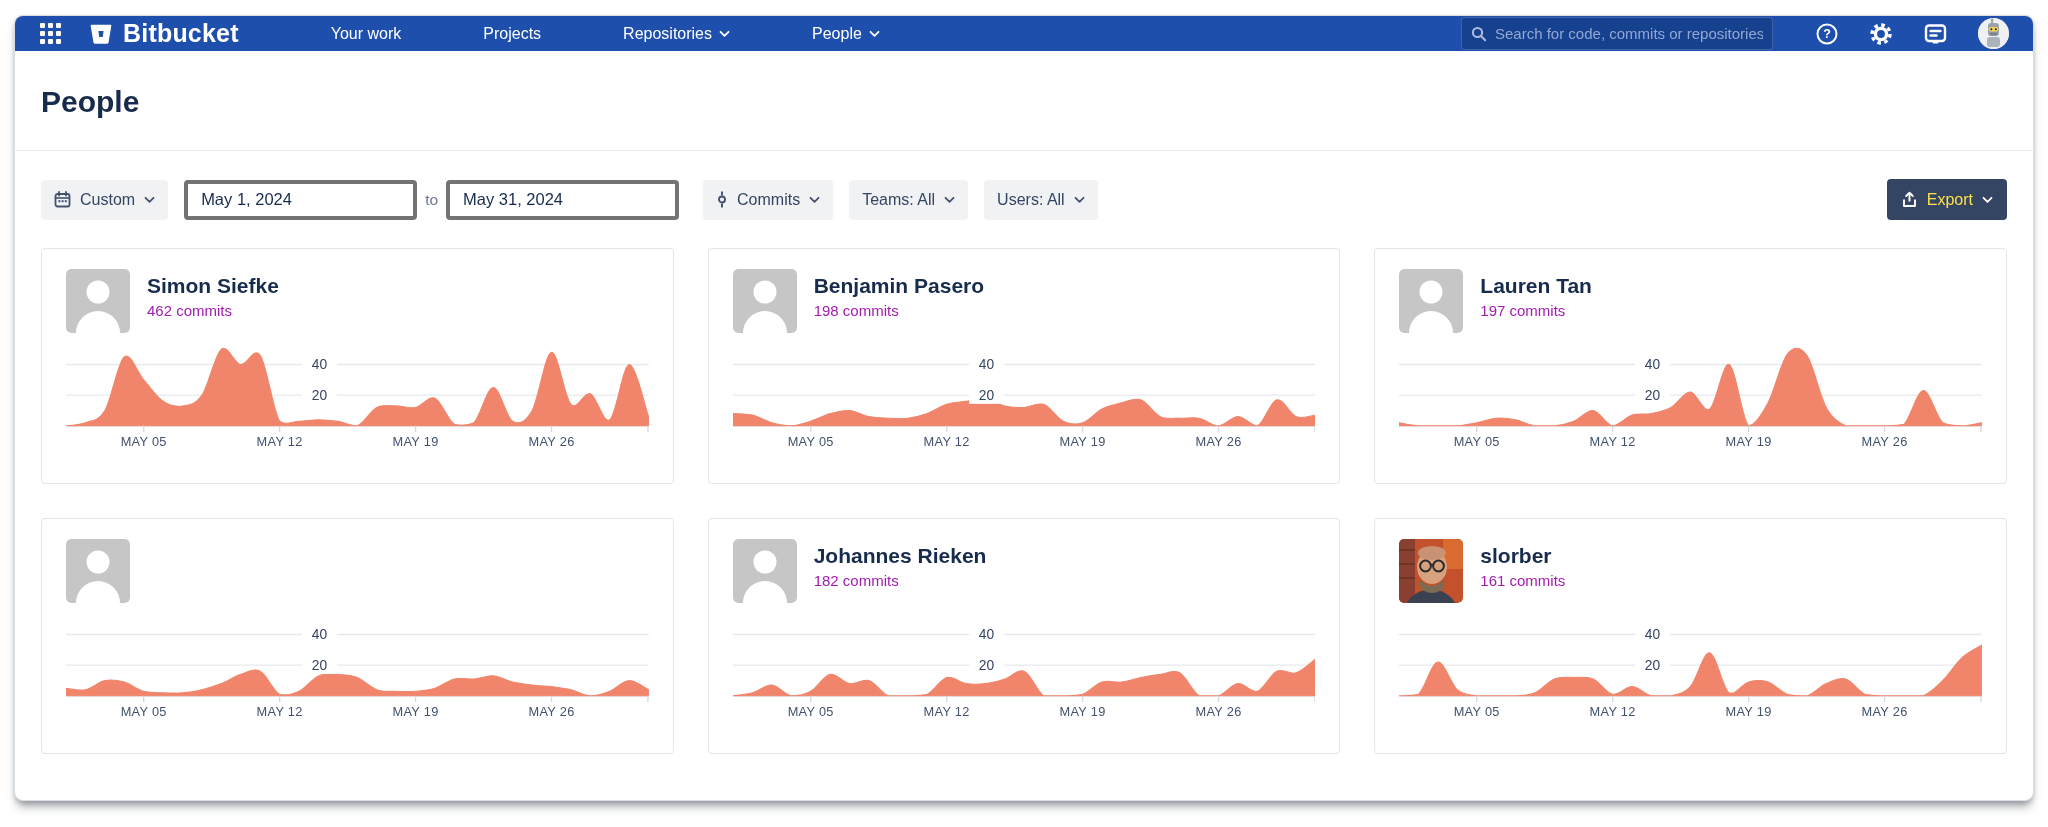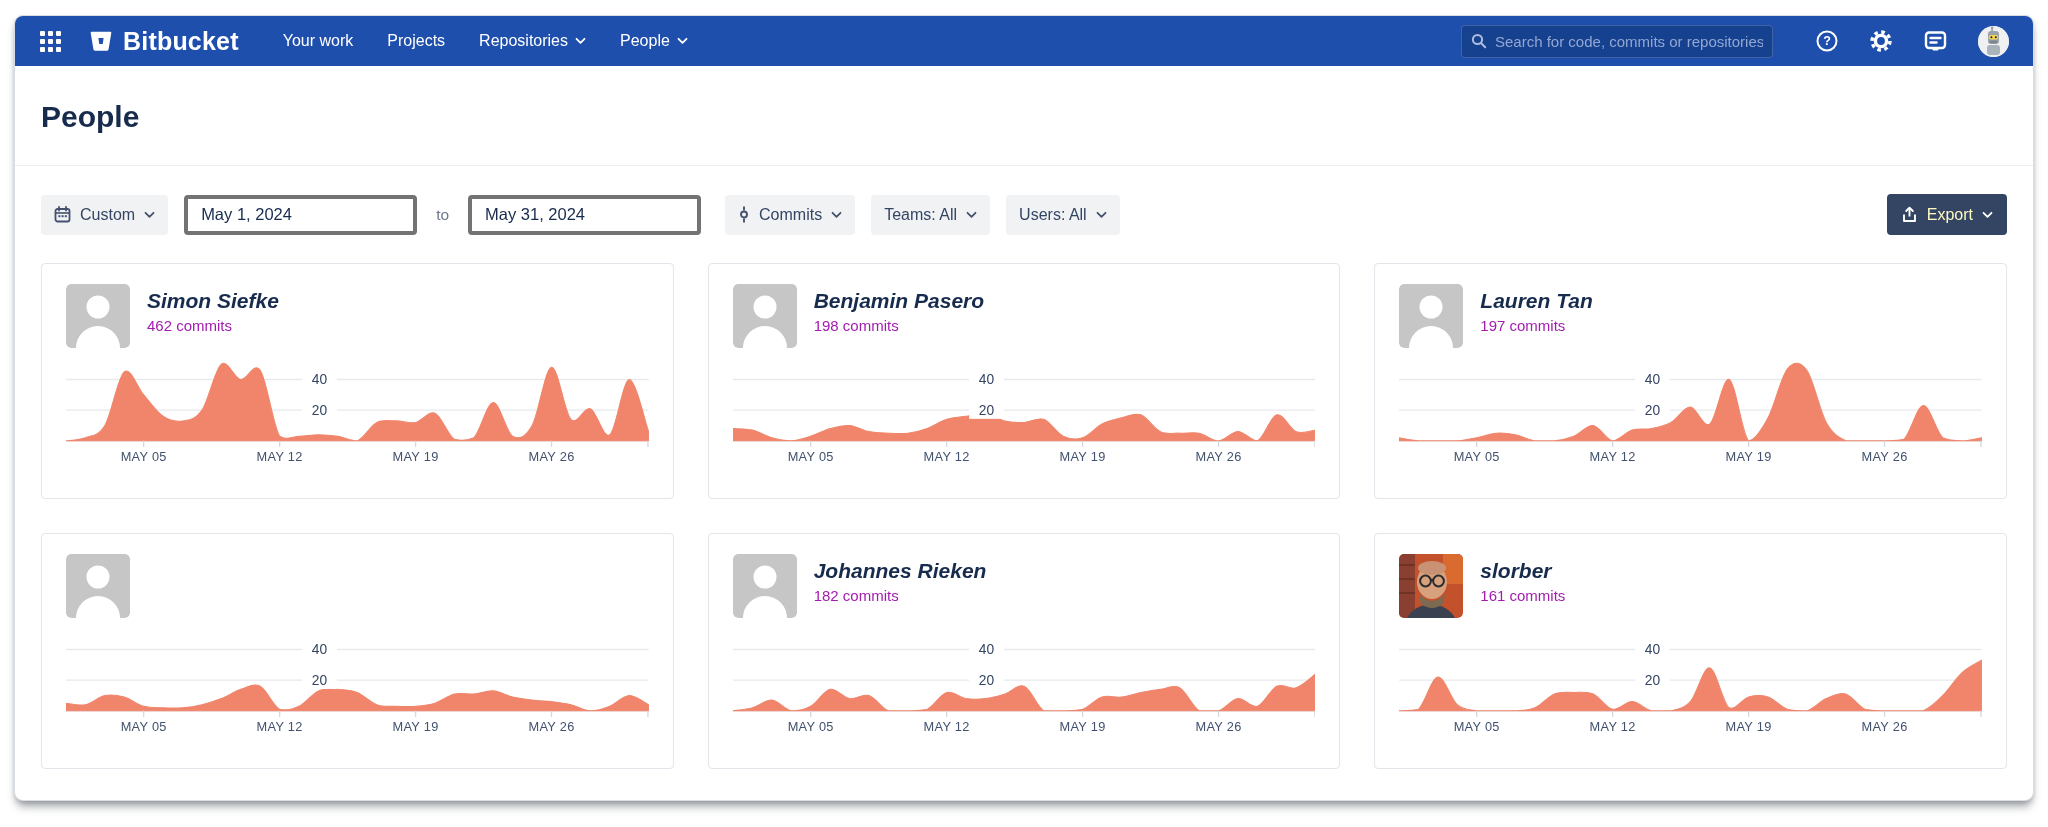--- a/index.html
+++ b/index.html
@@ -6,28 +6,28 @@
   html,body { width: 2048px; height: 827px; background:#fff; font-family:"Liberation Sans", sans-serif; overflow:hidden; }
 
   .window{
     position:absolute; left:14px; top:15px; width:2020px; height:786px;
     background:#fff; border:1px solid #d9dee4; border-radius:9px;
     box-shadow:0 8px 10px -3px rgba(96,102,110,.6), 0 2px 4px rgba(96,102,110,.25);
   }
 
   
   .nav{
-    height:50px; background:#1e4fad; border-radius:8px 8px 0 0;
+    height:35px; background:#1e4fad; border-radius:8px 8px 0 0;
     display:flex; padding:0 24px; color:#fff;
   }
   .nav .appgrid{ display:flex; align-items:center; margin-right:26px; cursor:pointer; }
   .brand{ display:flex; align-items:center; gap:9px; margin-right:44px; cursor:pointer; }
   .brand-name{ font-size:25px; font-weight:700; letter-spacing:.2px; }
   .nav-links{ display:flex; align-items:center; gap:34px; }
-  .nav-link{ display:flex; align-items:center; gap:7px; font-size:16px; color:#fff; text-decoration:none; cursor:pointer; }
+  .nav-link{ display:flex; align-items:center; gap:7px; font-size:16px; color:#fff; text-decoration:none; cursor:pointer;margin-left:48px; }
   .nav-right{ margin-left:auto; display:flex; align-items:center; }
   .searchbox{
     width:312px; height:33px; background:#16418f; border:1px solid rgba(255,255,255,.18);
     border-radius:4px; display:flex; align-items:center; padding:0 9px; gap:8px;
   }
   .searchbox input{
     flex:1; background:transparent; border:none; outline:none; color:#e8eefc;
     font-size:15px; font-family:"Liberation Sans", sans-serif;
   }
   .searchbox input::placeholder{ color:#93a7d2; }
@@ -44,40 +44,40 @@
   .chip{
     height:40px; background:#f1f2f4; border:none; border-radius:4px;
     display:inline-flex; align-items:center; gap:9px; padding:0 13px;
     font-size:16px; color:#344563; font-family:"Liberation Sans", sans-serif; cursor:pointer;
   }
   .date-input{
     width:233px; height:40px; border:4px solid #737373; border-radius:4px;
     padding:0 13px; font-size:16.5px; color:#172B4D; font-family:"Liberation Sans", sans-serif;
     outline:none; background:#fff;
   }
-  .to-label{ color:#6B778C; font-size:15.5px; margin:0 19px; }
+  .to-label{ color:#6B778C; font-size:15.5px; margin:0 8px; }
   .ml16{ margin-left:16px; } .ml24{ margin-left:24px; }
   .export-btn{
-    margin-left:auto; height:41px; background:#344563; color:#fef9c3; border:none; border-radius:4px;
+    margin-left:auto; height:41px; background:#344563; color:#fde047; border:none; border-radius:4px;
     display:inline-flex; align-items:center; gap:9px; padding:0 14px; font-size:16px;
     font-family:"Liberation Sans", sans-serif; cursor:pointer;
   }
   .export-menu{
     position:absolute; top:50px; right:0; width:218px; background:#fff; border-radius:4px;
     box-shadow:0 4px 14px rgba(9,30,66,.25), 0 0 1px rgba(9,30,66,.3); overflow:hidden;
   }
   .export-menu-item{ height:42px; line-height:42px; padding:0 16px; font-size:16px; color:#172B4D; cursor:pointer; }
   .export-menu-item.hl{ background:#ebecf0; }
 
   
   .cards{ margin-top:28px; display:grid; grid-template-columns:repeat(3,1fr); gap:34px; }
   .card{ background:#fff; border:1px solid #e2e5e9; border-radius:4px; height:236px; padding:20px 24px 12px 24px; }
   .card-head{ display:flex; gap:17px; cursor:pointer; }
   .avatar{ width:64px; height:64px; border-radius:5px; overflow:hidden; flex:none; }
-  .person-name{ font-size:21px; font-weight:700; color:#172B4D; margin-top:5px;font-style:italic; }
+  .person-name{ font-size:21px; font-weight:700; color:#172B4D; margin-top:5px; }
   .person-commits{ font-size:15px; color:#a21caf; margin-top:4px; }
   .chart-wrap{ margin-top:9px; }
   .chart-wrap svg{ display:block; width:100%; height:auto; }
 </style>
 </head>
 <body>
 
 <div class="window">
 
   <div class="nav">

